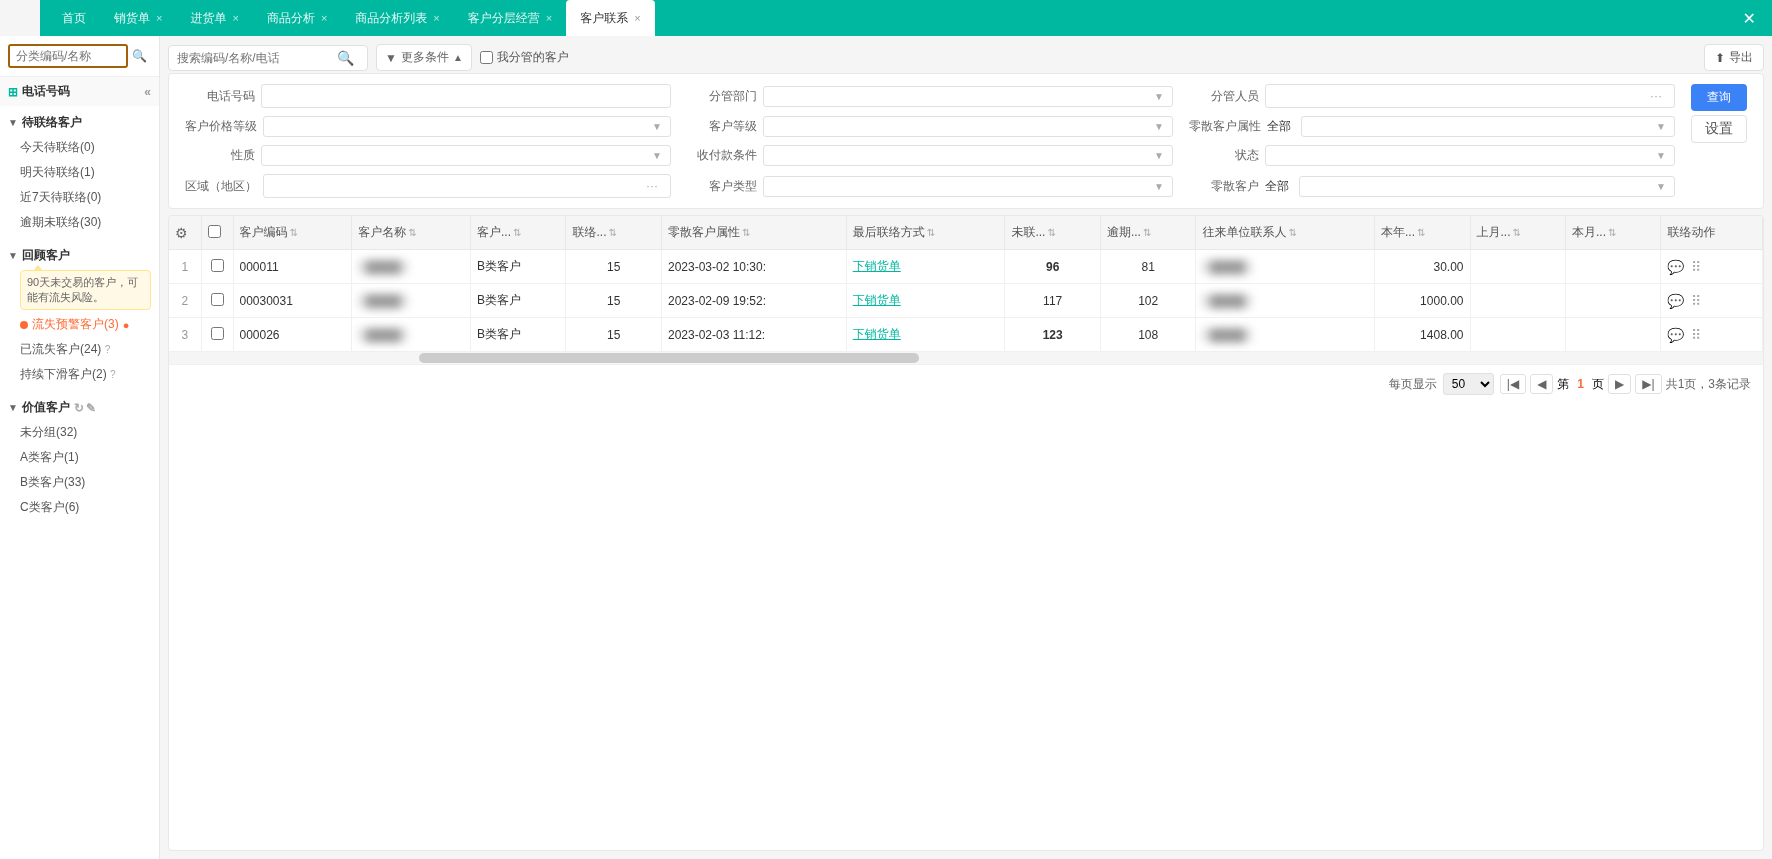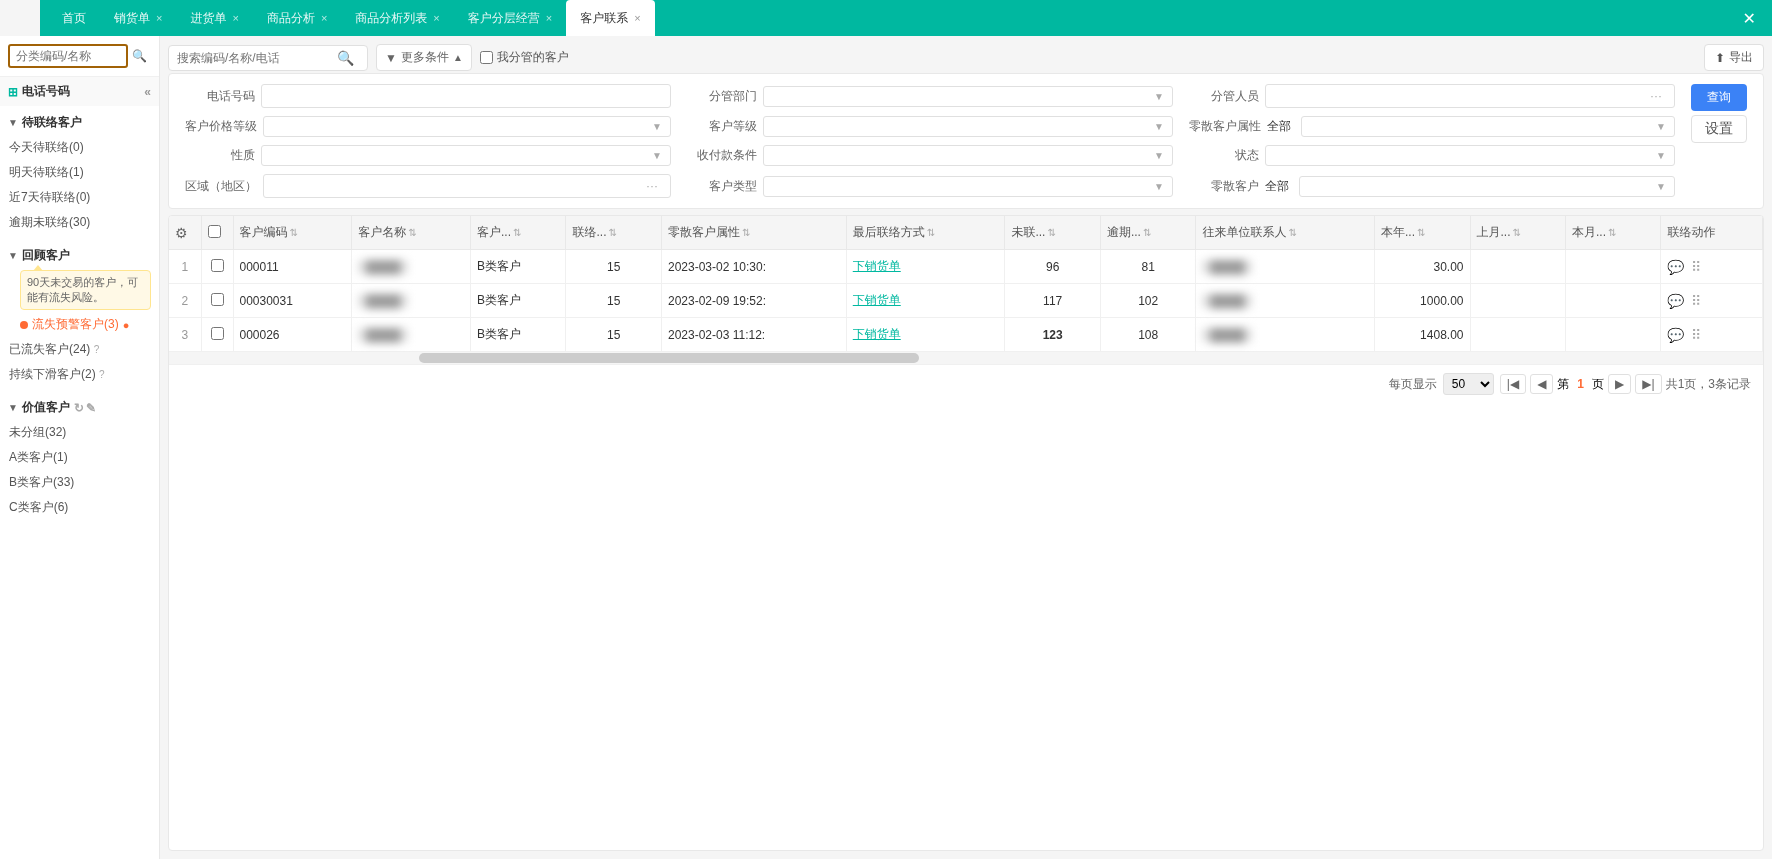--- a/index.html
+++ b/index.html
@@ -110,21 +110,21 @@
       color: #333;
       font-weight: bold;
       cursor: pointer;
     }
     .sidebar-group-title .arrow {
       margin-right: 4px;
       color: #666;
       font-size: 10px;
     }
     .sidebar-item {
-      padding: 4px 8px 4px 9px;
+      padding: 4px 8px 4px 20px;
       color: #555;
       cursor: pointer;
       white-space: nowrap;
       overflow: hidden;
       text-overflow: ellipsis;
     }
     .sidebar-item-with-icon {
       display: flex;
       align-items: center;
       padding: 4px 8px 4px 20px;
@@ -732,21 +732,21 @@
         <tbody id="table-body">
         <tr>
       <td style="text-align:center;color:#999;">1</td>
       <td style="text-align:center;"><input type="checkbox" style=""></td>
       <td>000011</td>
       <td><span style="filter:blur(4px);color:#999;background:#e0e0e0;border-radius:2px;padding:0 8px;">████</span></td>
       <td>B类客户</td>
       <td style="text-align:center;">15</td>
       <td>2023-03-02 10:30:</td>
       <td><span class="td-link">下销货单</span></td>
-      <td style="text-align:center;">96</td>
+      <td style="text-align:center;font-weight:bold;">96</td>
       <td style="text-align:center;">81</td>
       <td><span style="filter:blur(4px);color:#999;background:#e0e0e0;border-radius:2px;padding:0 8px;">████</span></td>
       <td style="text-align:right;">30.00</td>
       <td></td>
       <td></td>
       <td>
         <div class="td-actions">
           <span class="action-icon" title="联系">💬</span>
           <span class="action-icon" title="更多">⠿</span>
         </div>

